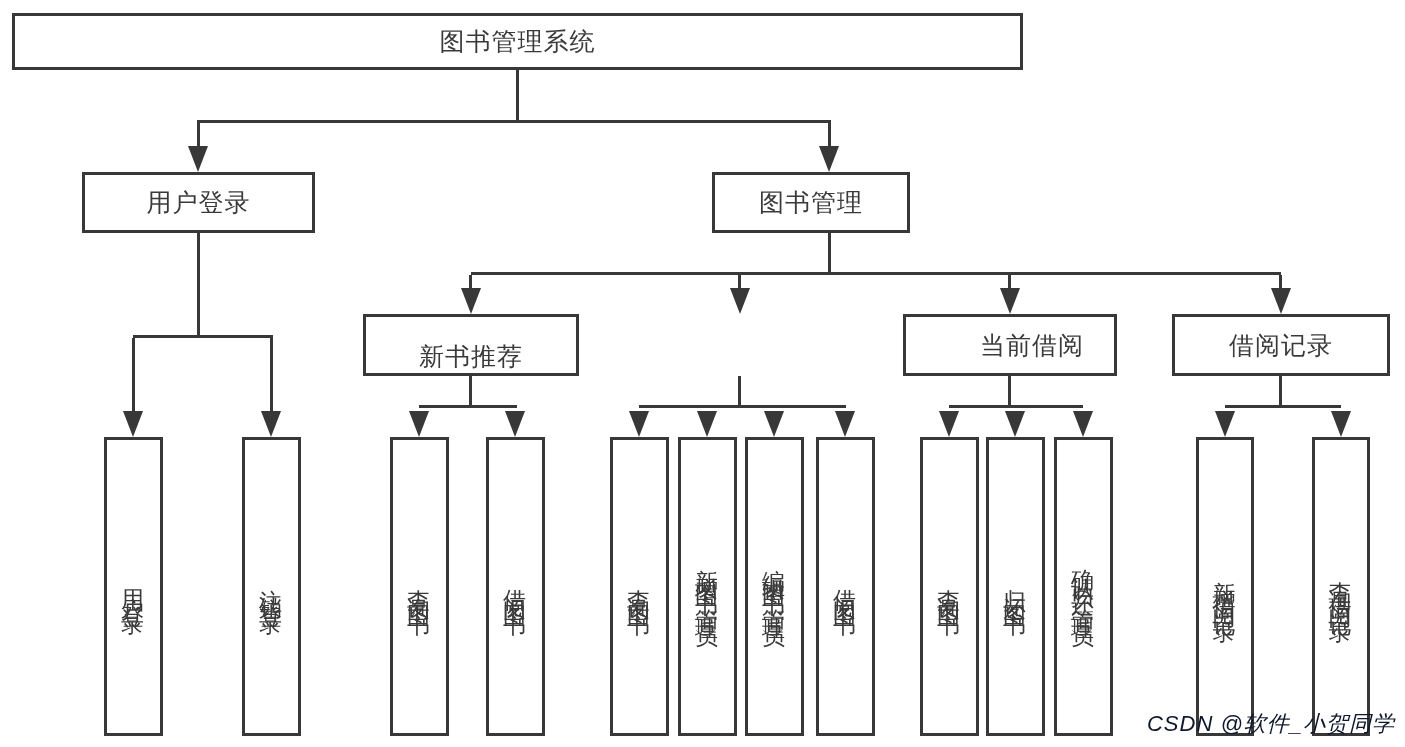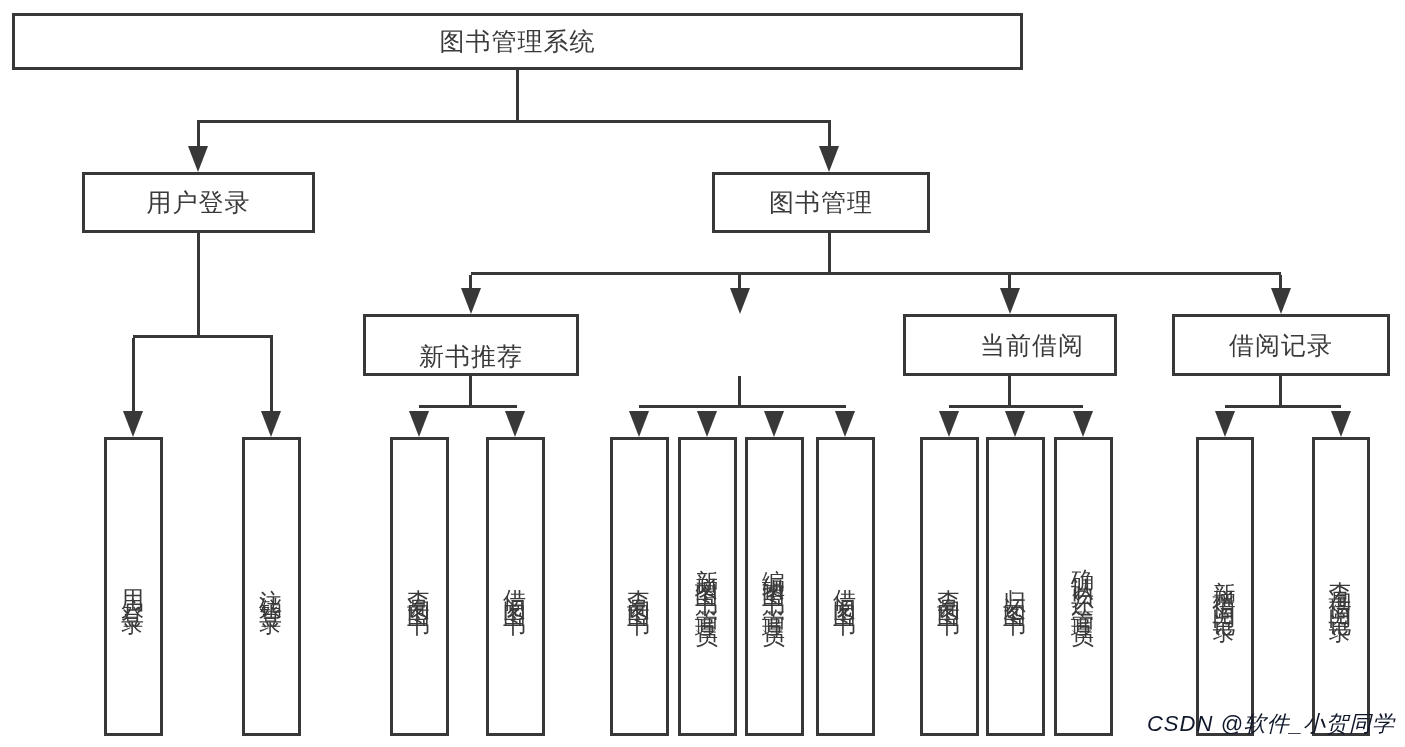--- a/index.html
+++ b/index.html
@@ -59,21 +59,21 @@
   <div class="vl" style="left:516px;top:70px;height:50px;"></div>
   <div class="hl" style="left:197px;top:120px;width:634px;"></div>
   <div class="vl" style="left:197px;top:123px;height:23px;"></div>
   <div class="vl" style="left:828px;top:123px;height:23px;"></div>
   <div class="ar" style="left:188px;top:146px;"></div>
   <div class="ar" style="left:819px;top:146px;"></div>
 
   <div class="bx" style="left:82px;top:172px;width:233px;height:61px;">
     <span>用户登录</span>
   </div>
-  <div class="bx" style="left:712px;top:172px;width:218px;height:61px;">
+  <div class="bx" style="left:712px;top:172px;width:198px;height:61px;">
     <span>图书管理</span>
   </div>
 
   <div class="vl" style="left:197px;top:233px;height:102px;"></div>
   <div class="hl" style="left:133px;top:335px;width:140px;"></div>
   <div class="vl" style="left:132px;top:338px;height:73px;"></div>
   <div class="vl" style="left:270px;top:338px;height:73px;"></div>
   <div class="ar" style="left:123px;top:411px;"></div>
   <div class="ar" style="left:261px;top:411px;"></div>
 

